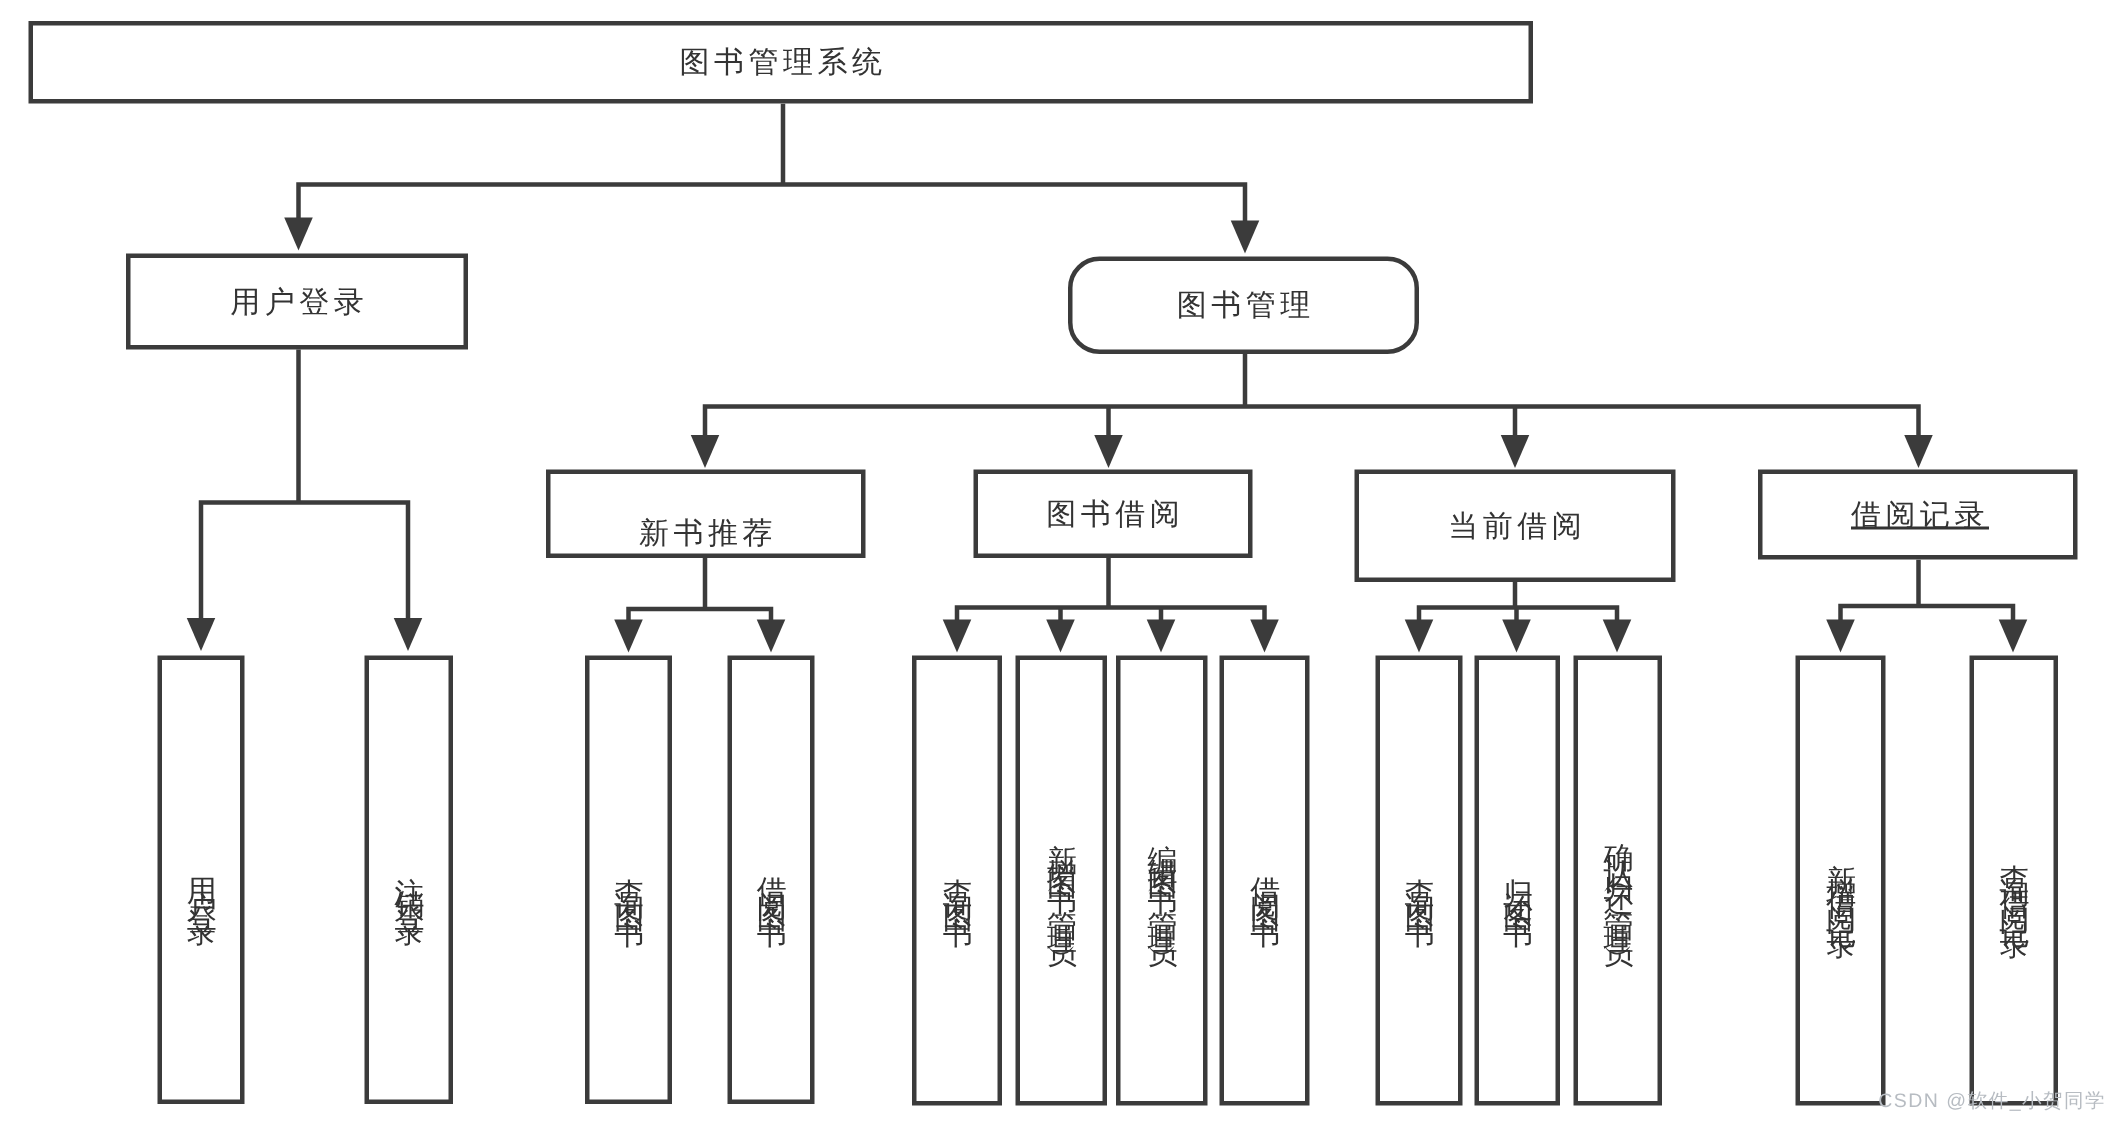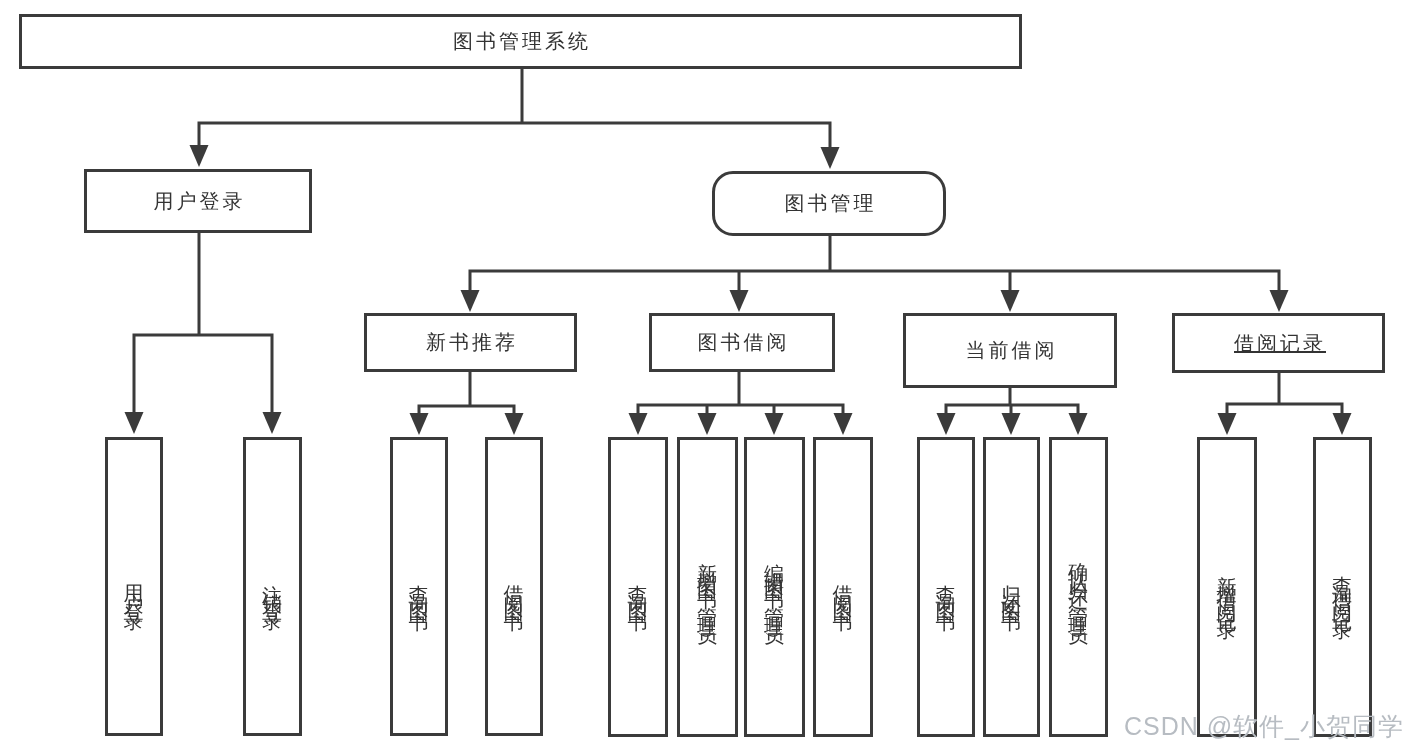--- a/index.html
+++ b/index.html
@@ -48,21 +48,21 @@
     font-size: 20px;
     letter-spacing: 9px;
     line-height: 1;
     color: #333333;
     white-space: nowrap;
   }
   .watermark {
     position: absolute;
     right: 1px;
     bottom: 4px;
-    font-size: 25px;
+    font-size: 13px;
     letter-spacing: 1px;
     color: #b7bcc2;
     z-index: 3;
     white-space: nowrap;
   }
 </style>
 </head>
 <body>
 
 <div class="canvas">
@@ -111,21 +111,21 @@
     <span class="h-label">图书管理系统</span>
   </div>
 
   <div class="node" style="left:84px; top:169px; width:228px; height:64px;">
     <span class="h-label">用户登录</span>
   </div>
   <div class="node" style="left:712px; top:171px; width:234px; height:65px;border-radius:21px;">
     <span class="h-label">图书管理</span>
   </div>
 
-  <div class="node" style="left:364px; top:313px; width:213px; height:59px;">
+  <div class="node" style="left:364px; top:313px; width:213px; height:59px;align-items:flex-end;">
     <span class="h-label">新书推荐</span>
   </div>
   <div class="node" style="left:633px; top:313px; width:186px; height:59px;margin-left:16px;">
     <span class="h-label">图书借阅</span>
   </div>
   <div class="node" style="left:903px; top:313px; width:214px; height:75px;">
     <span class="h-label">当前借阅</span>
   </div>
   <div class="node" style="left:1172px; top:313px; width:213px; height:60px;text-decoration:underline;">
     <span class="h-label">借阅记录</span>

